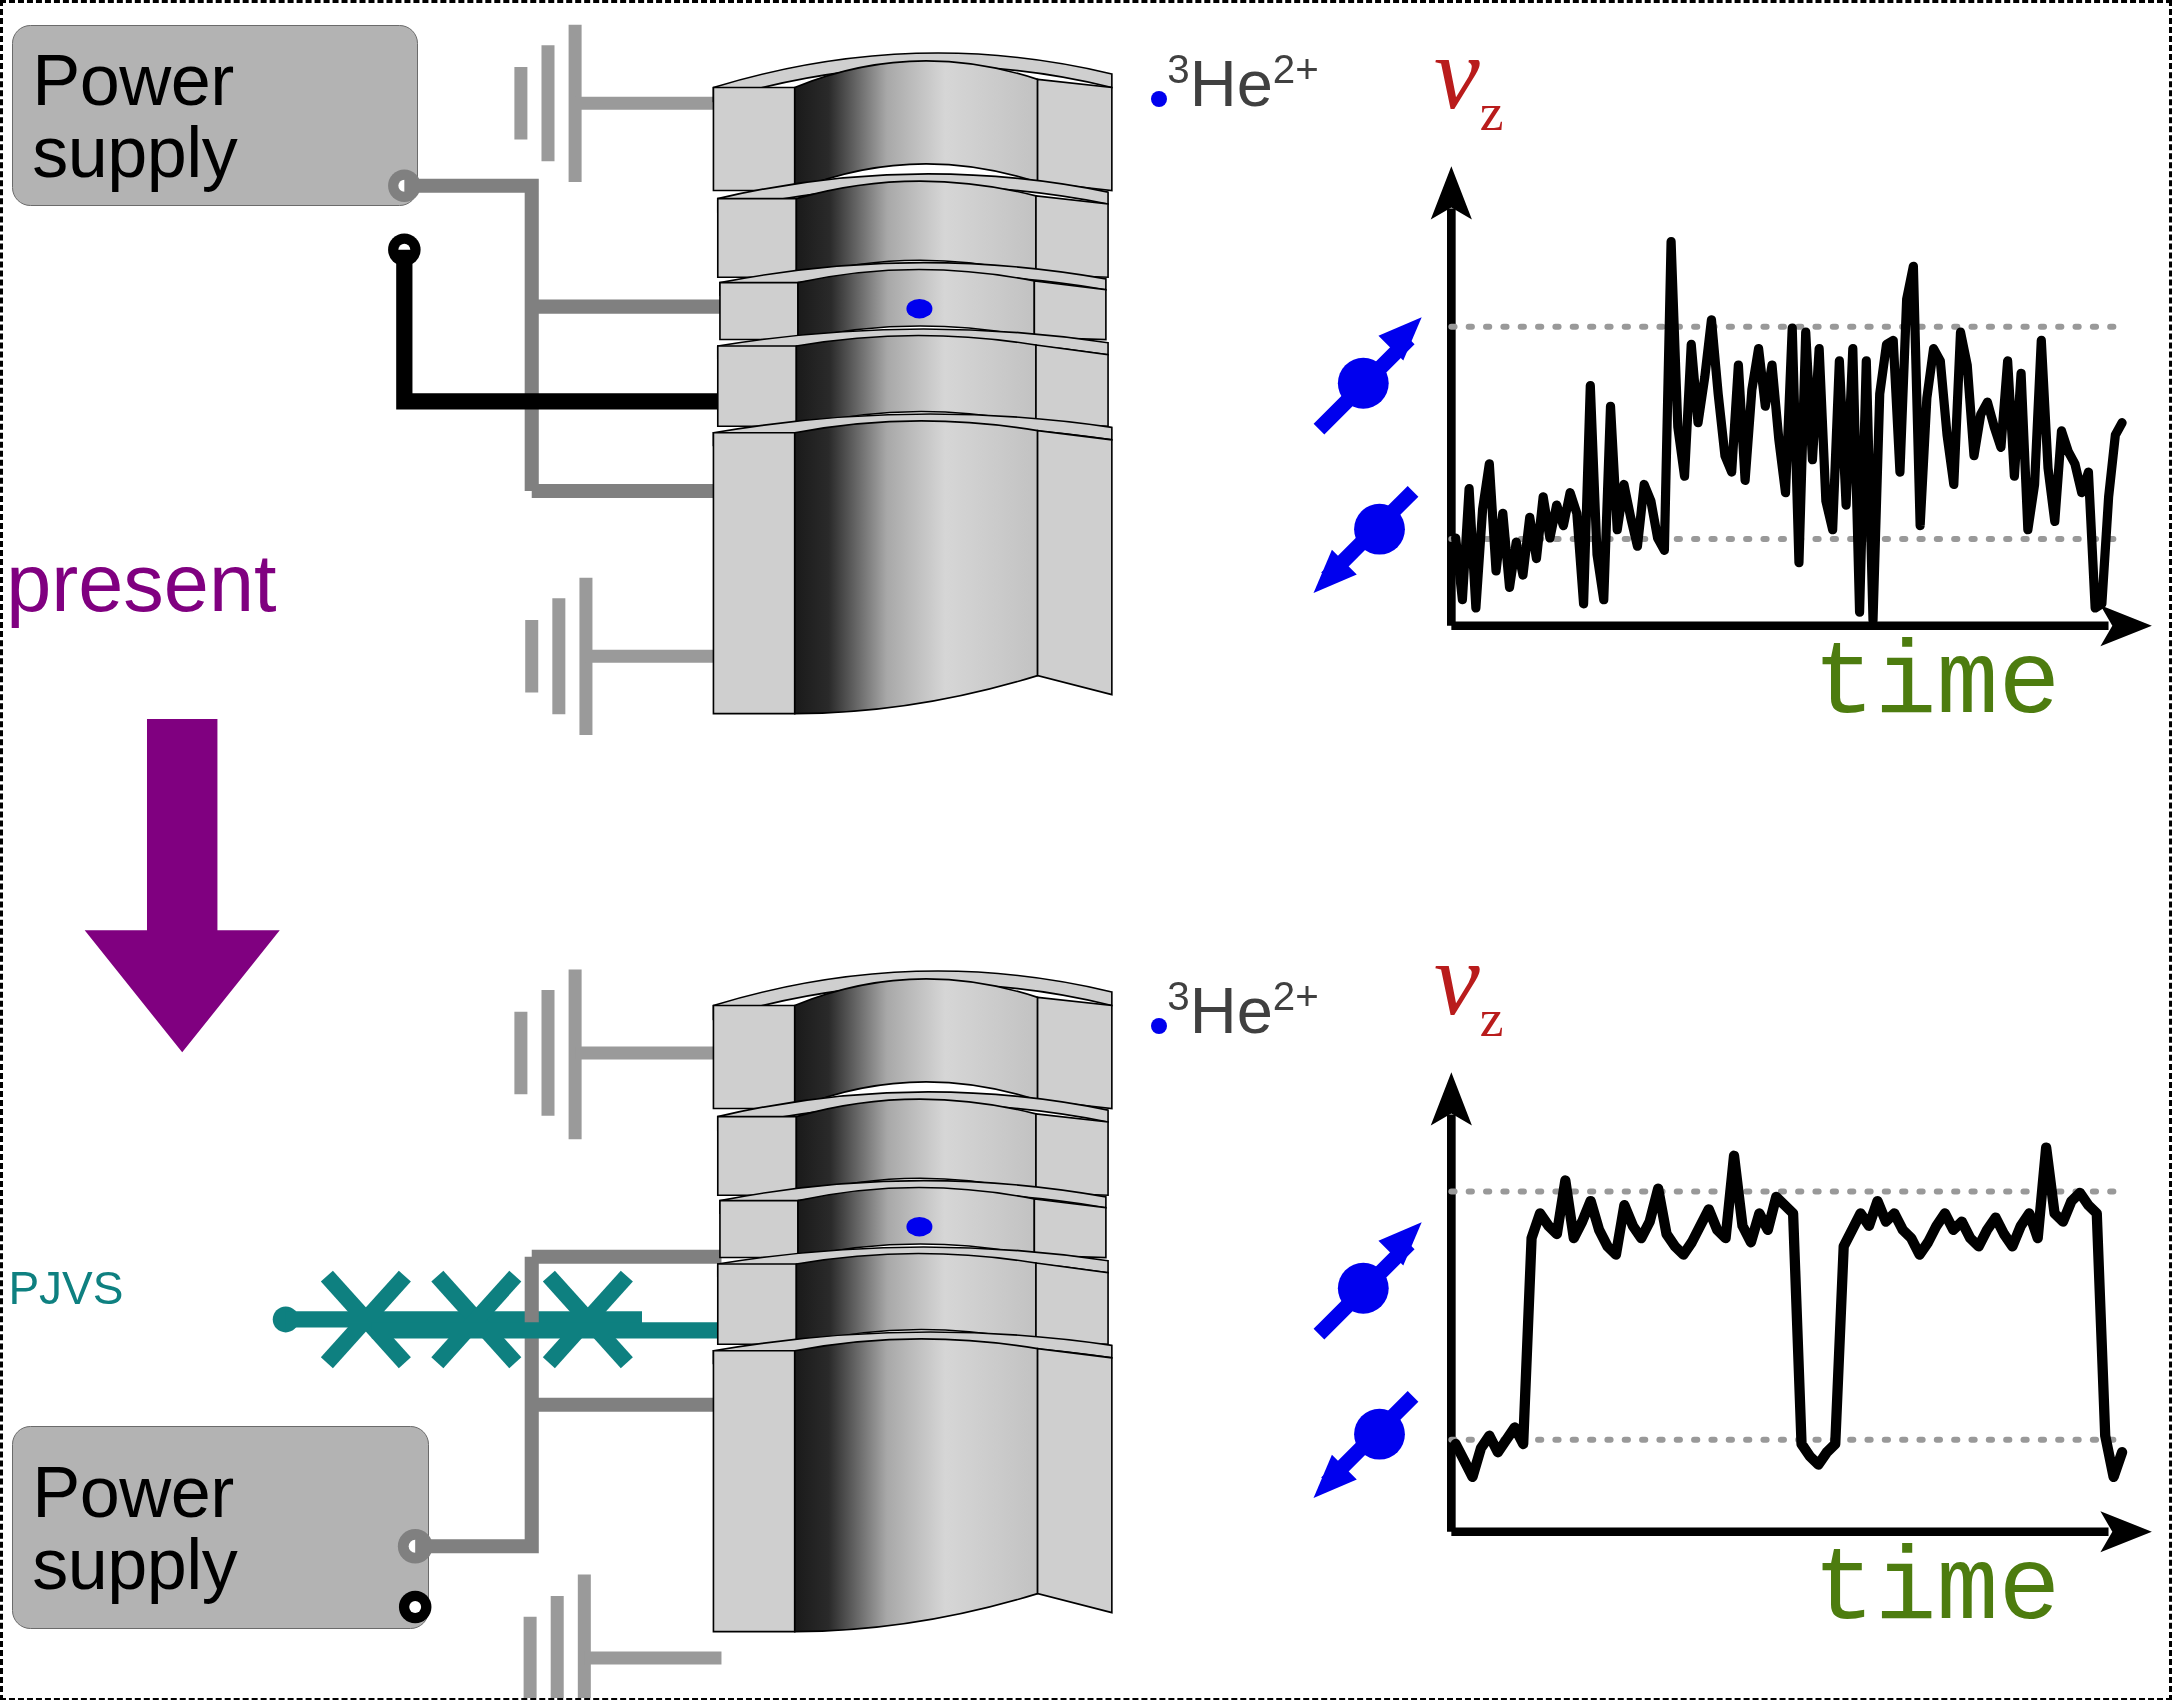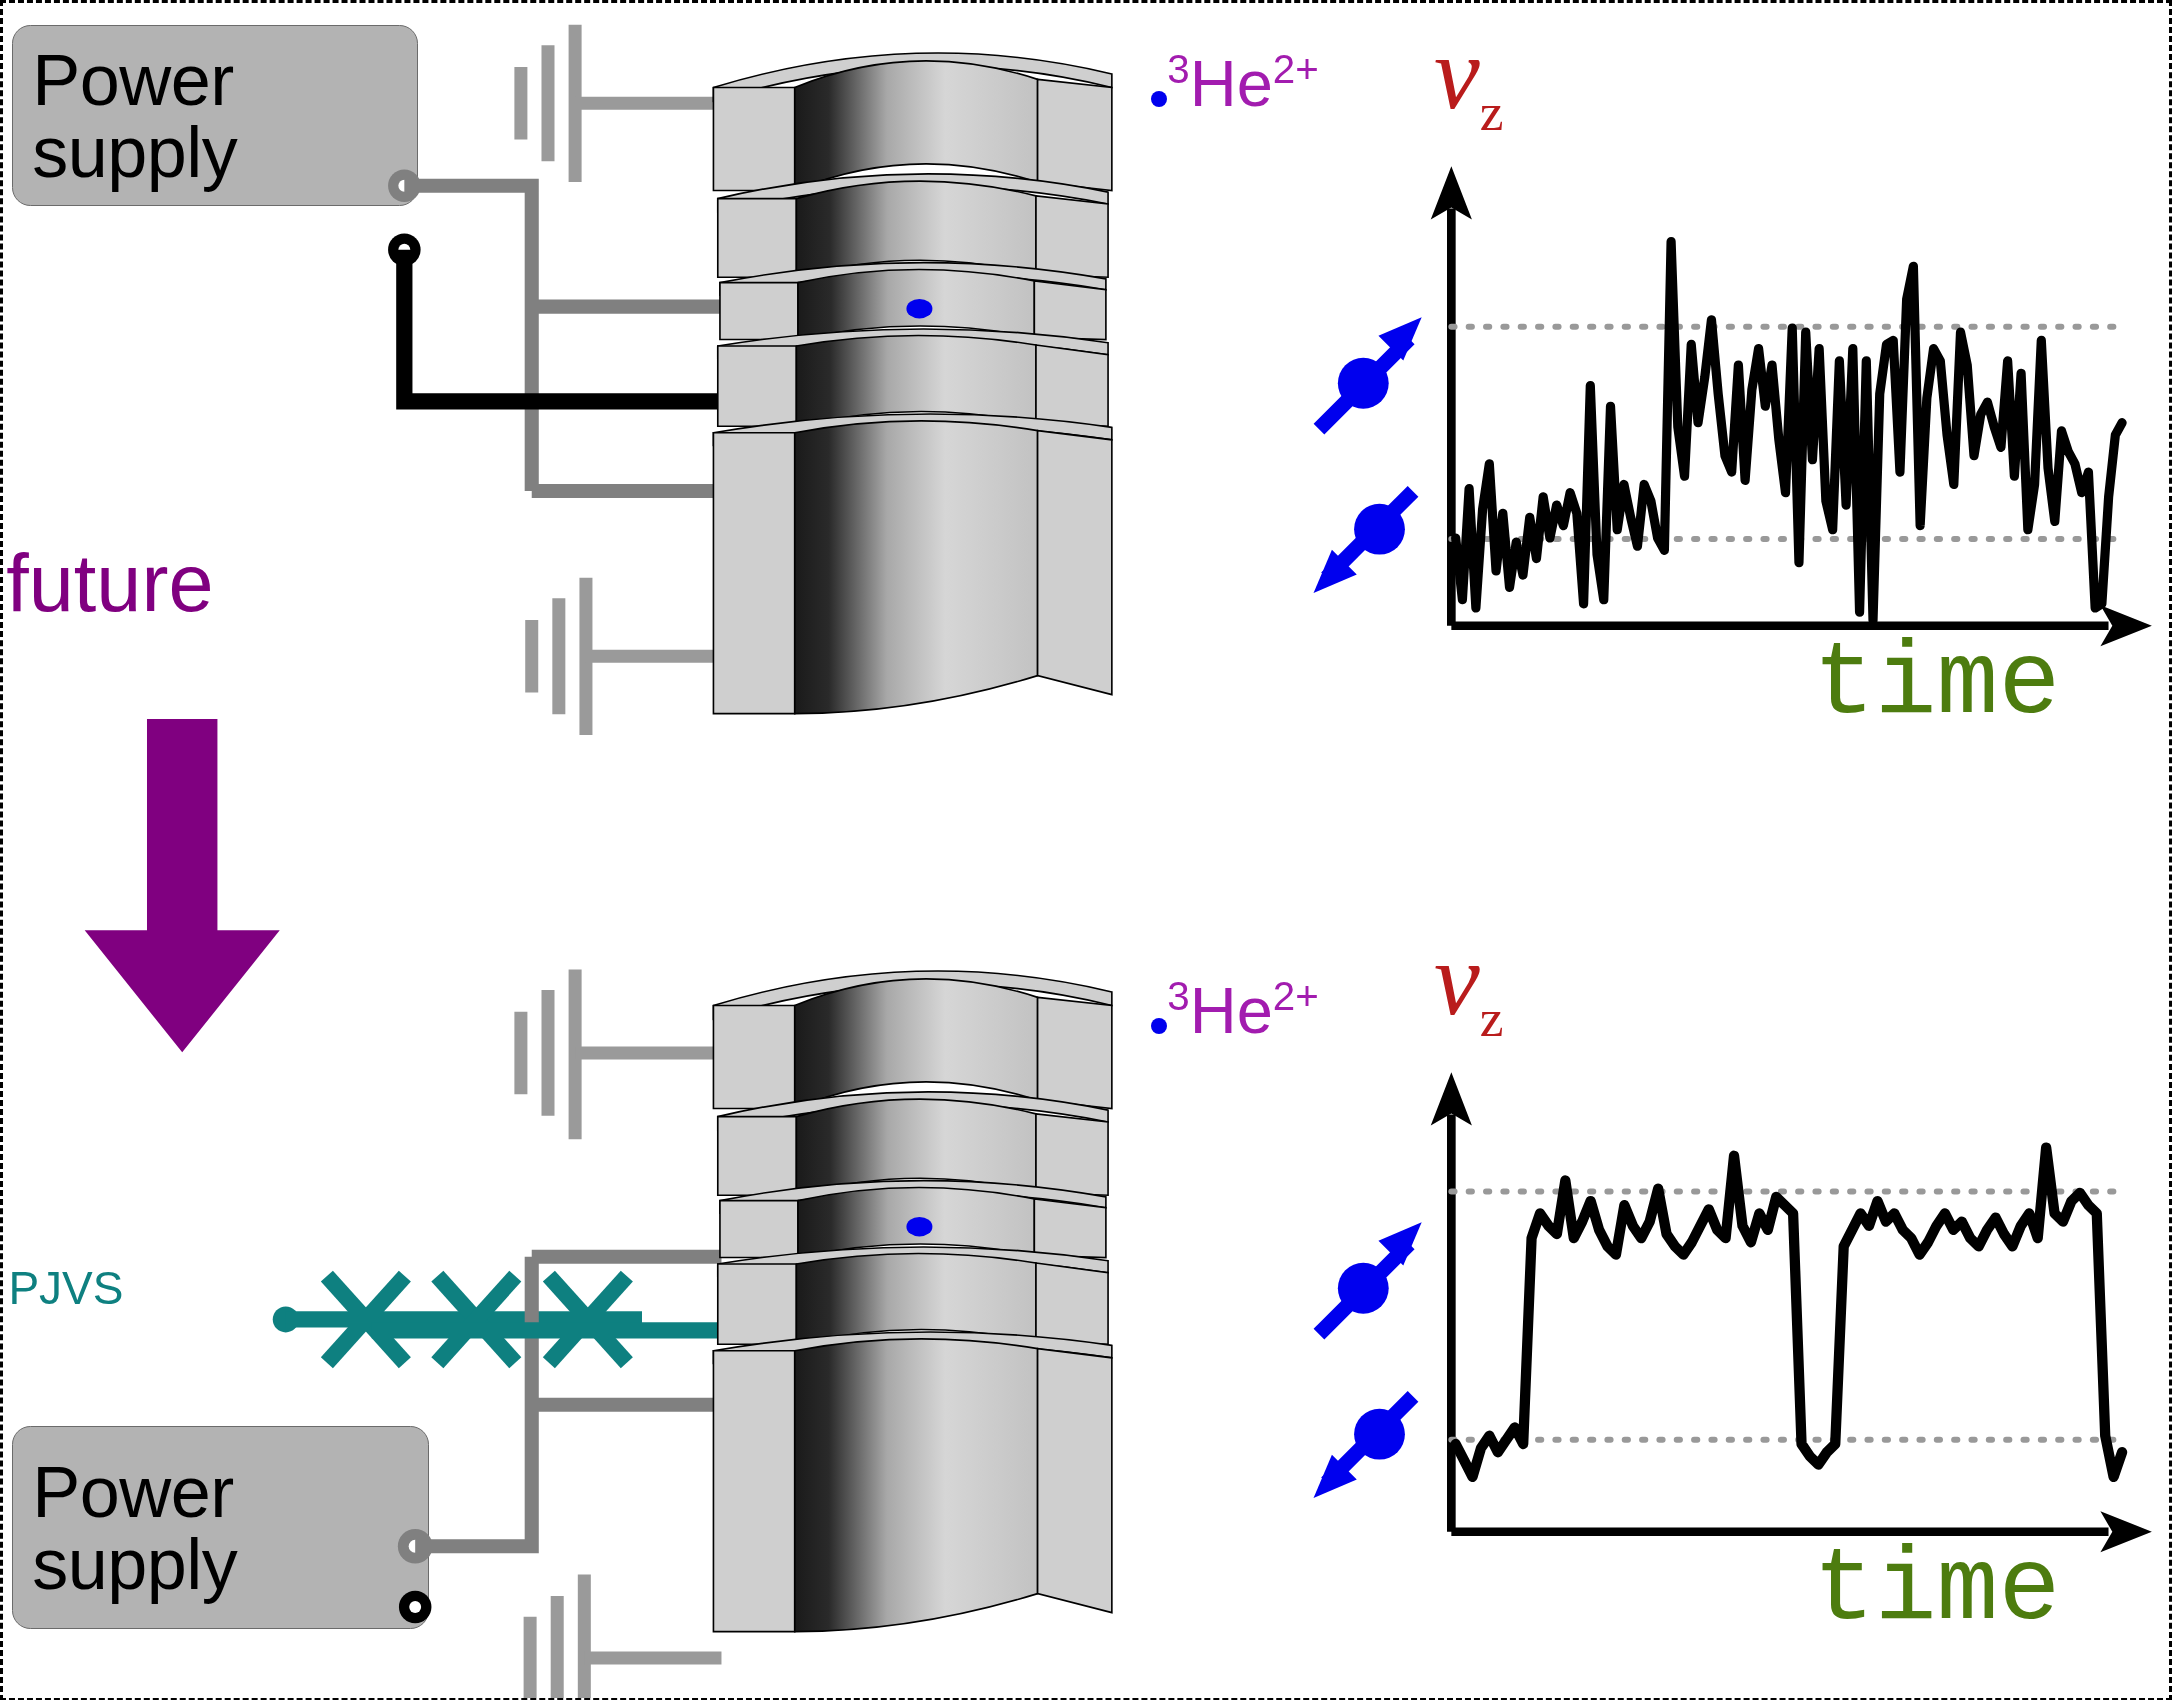--- a/index.html
+++ b/index.html
@@ -11,21 +11,21 @@
   
   .psu{background:#b3b3b3;border:1.6px solid #6b6b6b;border-radius:18.4px;
        display:flex;align-items:center;justify-content:flex-start;}
   .psu-text{font-size:72px;line-height:1.0;color:#000;padding-left:19.5px;
             font-family:"Liberation Sans",sans-serif;letter-spacing:-0.5px;}
 
   
   .epoch{font-size:81px;color:#800080;font-family:"Liberation Sans",sans-serif;
          white-space:nowrap;}
   .pjvs-label{font-size:46px;color:#0e8080;font-family:"Liberation Sans",sans-serif;}
-  .ionlabel{font-size:65px;color:#a21caf;font-family:"Liberation Sans",sans-serif;white-space:nowrap;}
+  .ionlabel{font-size:65px;color:#404040;font-family:"Liberation Sans",sans-serif;white-space:nowrap;}
   .ionlabel sup{font-size:0.62em;vertical-align:super;}
   .nu{font-family:"Liberation Serif",serif;font-style:italic;font-size:103px;color:#b91c1c;}
   .nu sub{font-size:0.52em;font-style:normal;vertical-align:sub;}
   .timelabel{font-family:Liberation Mono, monospace;font-size:103px;color:#4d7c0f;}
 
   svg{display:block;overflow:visible;}
 </style>
 </head>
 <body>
 
@@ -158,21 +158,21 @@
       </g>
 
       <line x1="32" y1="448" x2="1280" y2="448" stroke="#999999" stroke-width="11" stroke-dasharray="6 26" stroke-linecap="round"></line>
       <line x1="32" y1="840" x2="1280" y2="840" stroke="#999999" stroke-width="11" stroke-dasharray="6 26" stroke-linecap="round"></line>
 
       <polyline fill="none" stroke="#000000" stroke-width="17" stroke-linejoin="round" stroke-linecap="round" points="40.0,838.0 52.4,952.0 64.8,746.8 77.3,967.2 89.7,784.8 102.1,701.2 114.5,898.8 127.0,792.4 139.4,929.2 151.8,845.6 164.2,906.4 176.7,800.0 189.1,876.0 201.5,762.0 213.9,838.0 226.4,777.2 238.8,815.2 251.2,754.4 263.6,792.4 276.1,959.6 288.5,556.8 300.9,868.4 313.3,952.0 325.8,594.8 338.2,822.8 350.6,739.2 363.0,800.0 375.5,853.2 387.9,739.2 400.3,769.6 412.7,838.0 425.2,860.8 437.6,290.8 450.0,632.8 462.4,724.0 474.8,480.8 487.3,625.2 499.7,541.6 512.1,435.2 524.5,572.0 537.0,686.0 549.4,716.4 561.8,518.8 574.2,731.6 586.7,564.4 599.1,488.4 611.5,594.8 623.9,518.8 636.4,655.6 648.8,754.4 661.2,450.4 673.6,883.6 686.1,458.0 698.5,693.6 710.9,488.4 723.3,769.6 735.8,822.8 748.2,511.2 760.6,777.2 773.0,488.4 785.5,974.8 797.9,511.2 810.3,990.0 822.7,572.0 835.2,480.8 847.6,473.2 860.0,716.4 872.4,397.2 884.8,336.4 897.3,815.2 909.7,579.6 922.1,488.4 934.5,511.2 947.0,648.0 959.4,739.2 971.8,458.0 984.2,518.8 996.7,686.0 1009.1,610.0 1021.5,587.2 1033.9,632.8 1046.4,670.8 1058.8,511.2 1071.2,724.0 1083.6,534.0 1096.1,822.8 1108.5,739.2 1120.9,473.2 1133.3,708.8 1145.8,807.6 1158.2,640.4 1170.6,678.4 1183.0,701.2 1195.5,754.4 1207.9,716.4 1220.3,967.2 1232.7,959.6 1245.2,762.0 1257.6,648.0 1270.0,625.2"></polyline>
     </svg>
     <div class="abs timelabel" style="left:379px;top:542px;">time</div>
   </div>
 
-  <div class="abs epoch" style="left:3.3px;top:534px;">future</div>
+  <div class="abs epoch" style="left:3.3px;top:534px;">present</div>
 
   <svg class="abs" style="left:60px;top:716px;width:233px;height:336px;" viewBox="0 0 430 620">
     <polygon points="155,0 285,0 285,390 400,390 220,615 40,390 155,390" fill="#800080"></polygon>
   </svg>
 
 
   <div class="abs pjvs-label" style="left:5.4px;top:1258px;">PJVS</div>
 
   <svg class="abs" style="left:260px;top:1236px;width:379px;height:163px;" viewBox="0 0 700 300">
     <g stroke="#0e8080" stroke-width="30" fill="#0e8080">

